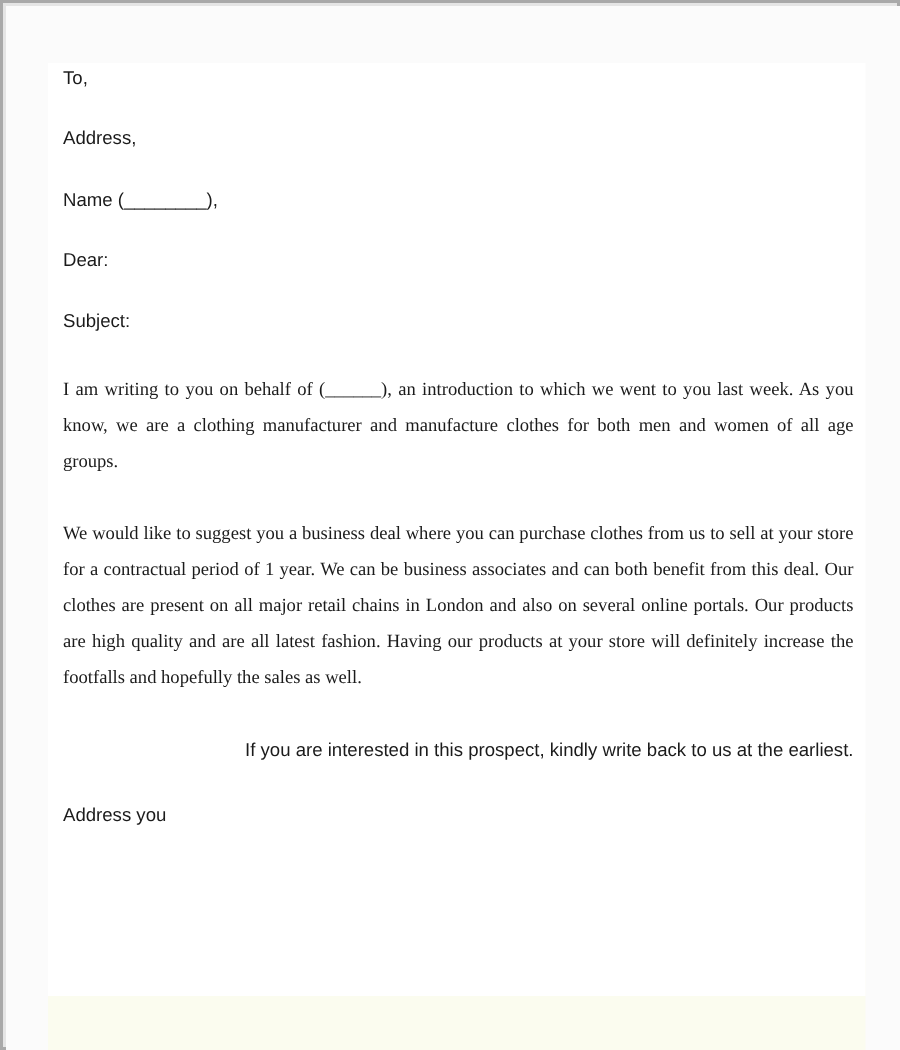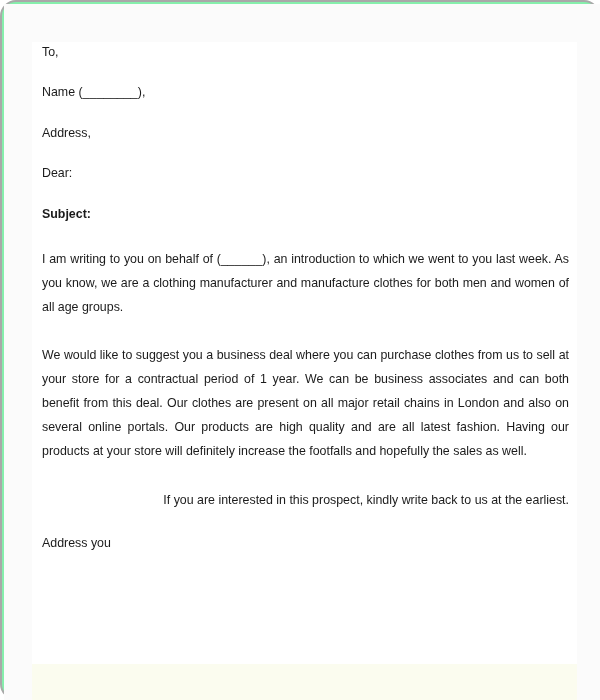--- a/index.html
+++ b/index.html
@@ -19,22 +19,21 @@
     position: absolute;
     left: 0;
     top: 0;
     width: 600px;
     height: 700px;
     box-sizing: border-box;
     border-top: 2px solid #a9a9a9;
     border-left: 2px solid #a9a9a9;
     border-right: 2px solid #a9a9a9;
     border-bottom: 2px solid #a9a9a9;
-    background: #86efac;
-    border-radius: 16px;
+    background: #e5e5e5;
   }
 
   
   .page-backdrop {
     position: absolute;
     left: 2px;
     top: 2px;
     width: 596px;
     height: 696px;
     background: #fbfbfb;
@@ -71,28 +70,29 @@
     color: #1b1b1b;
   }
 
   .line {
     margin: 0 0 28px 0;
     white-space: nowrap;
   }
 
   .line-subject {
     margin: 16px 0 28px 0;
-    font-weight: bold;
+    font-weight: normal;
     white-space: nowrap;
   }
 
   .para {
     margin: 0 0 25px 0;
     text-align: justify;
     line-height: 1.92;
+    font-family: Liberation Serif, serif;
   }
 
   .para-plain {
     margin: 0 0 25px 0;
     text-align: right;
     line-height: 1.92;
     white-space: nowrap;
   }
 </style>
 </head>
@@ -100,23 +100,23 @@
 
 <div class="page-frame">
   <div class="page-backdrop"></div>
   <div class="cream-layer"></div>
   <div class="content-sheet"></div>
 
   <div class="letter-body">
 
     <p class="line">To,</p>
 
+    <p class="line">Address,</p>
+
     <p class="line">Name (________),</p>
-
-    <p class="line">Address,</p>
 
     <p class="line">Dear:</p>
 
     <p class="line-subject">Subject:</p>
 
 
     <p class="para">I am writing to you on behalf of (______), an introduction to which we went to you last week. As you know, we are a clothing manufacturer and manufacture clothes for both men and women of all age groups.</p>
 
     <p class="para">We would like to suggest you a business deal where you can purchase clothes from us to sell at your store for a contractual period of 1 year. We can be business associates and can both benefit from this deal. Our clothes are present on all major retail chains in London and also on several online portals. Our products are high quality and are all latest fashion.  Having our products at your store will definitely increase the footfalls and hopefully the sales as well.</p>
 

